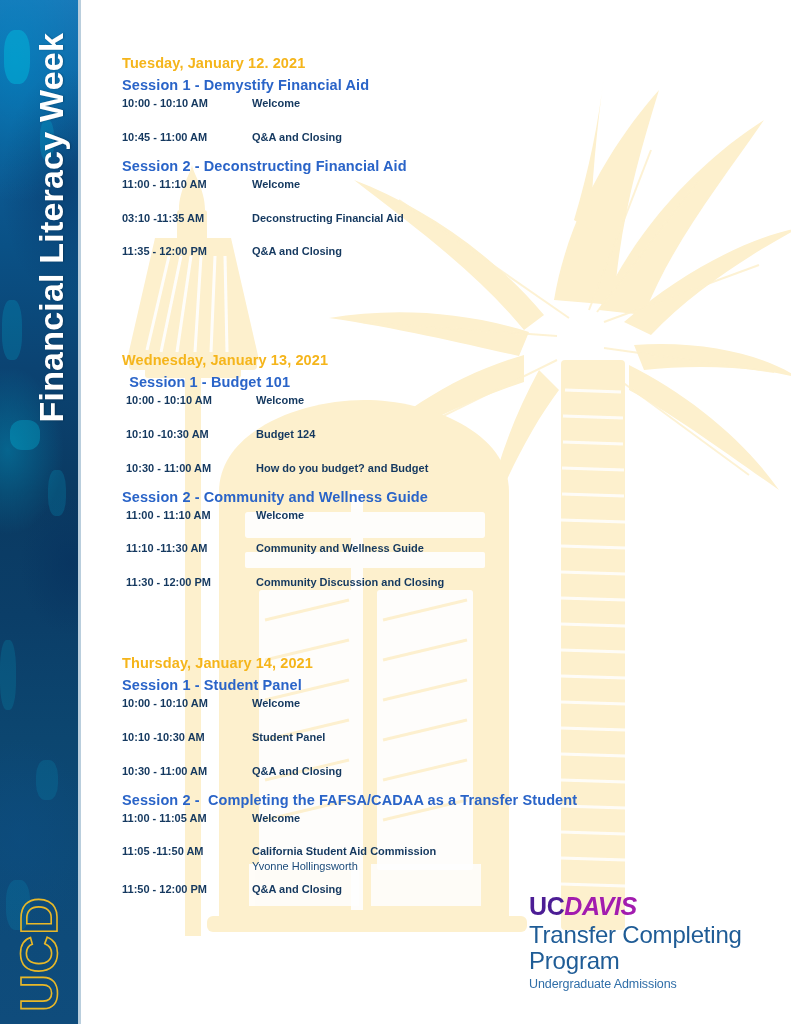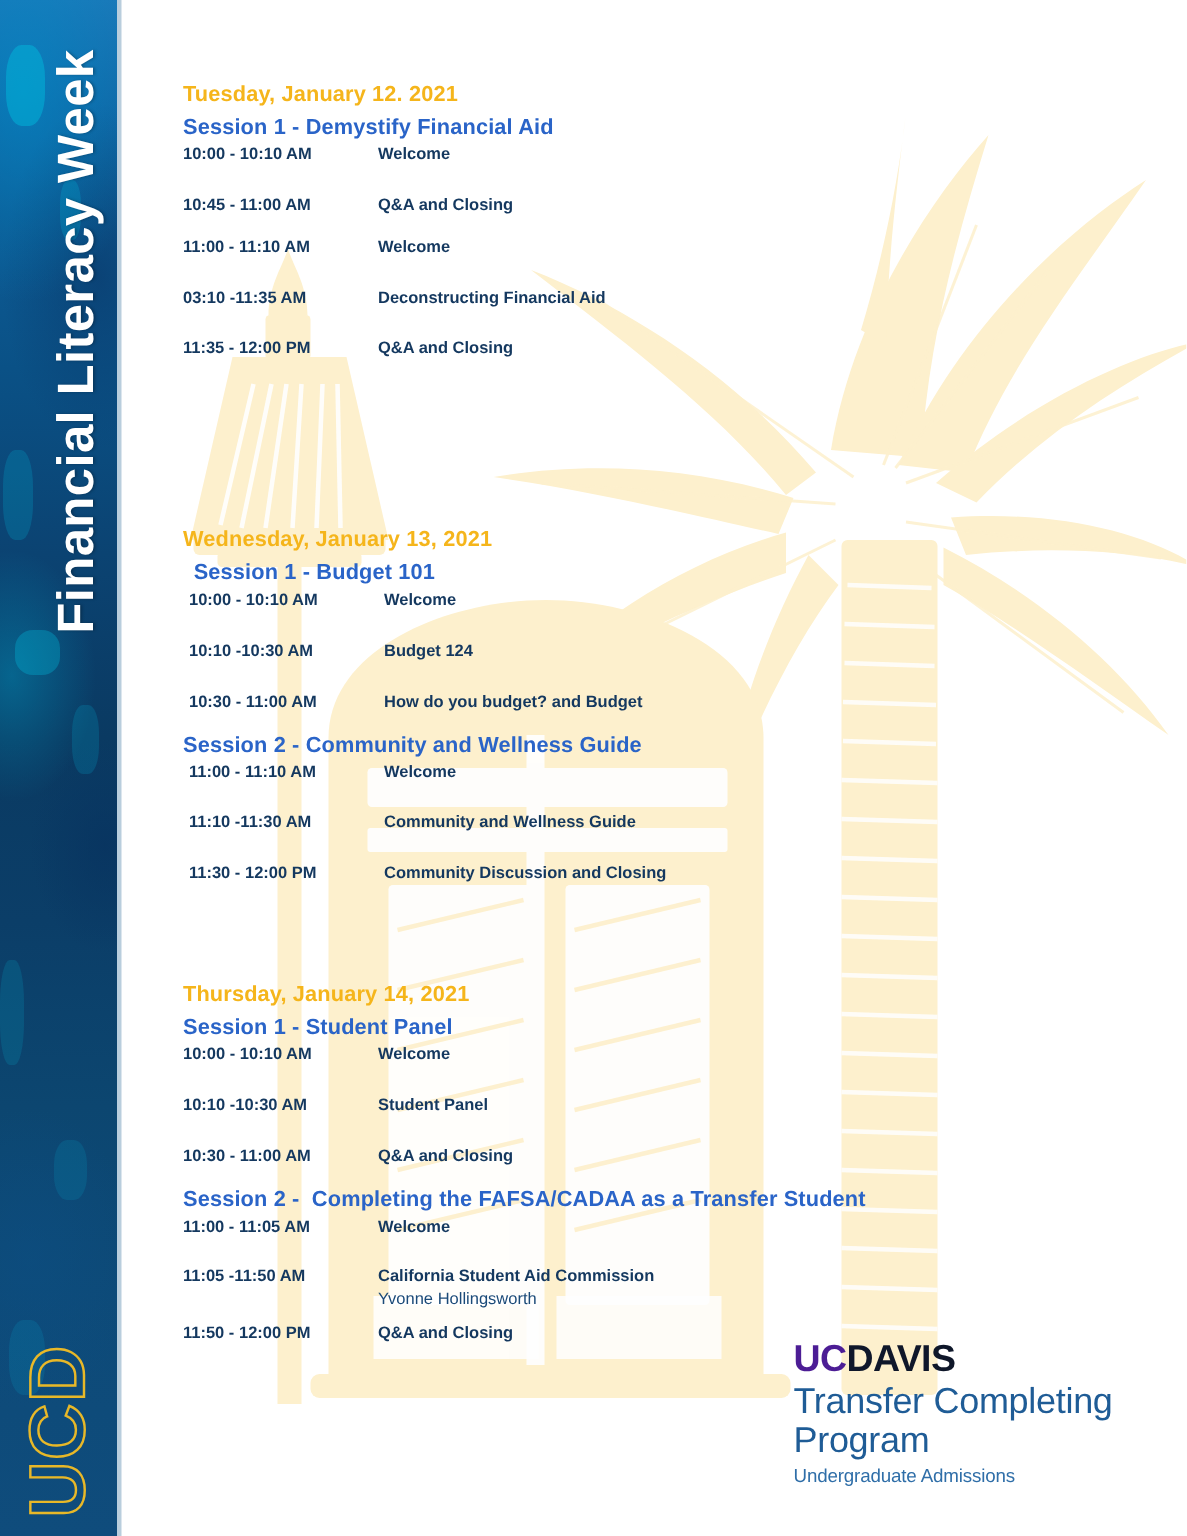--- a/index.html
+++ b/index.html
@@ -71,21 +71,21 @@
     color:#14385f;font-size:11px;font-weight:bold;white-space:pre;line-height:1.35;
   }
   .desc{
     color:#14385f;font-size:11px;font-weight:bold;line-height:1.35;white-space:pre;
   }
 
   
   .logo{position:absolute;left:529px;top:894px;width:240px;}
   .logo-top{font-size:25px;font-weight:bold;letter-spacing:-.4px;line-height:1;margin-bottom:3px;}
   .logo-uc{color:#4c1d95;}
-  .logo-davis{color:#0f172a;}
+  .logo-davis{color:#a21caf;font-style:italic;}
   .logo-l1,.logo-l2{
     color:#1f5c96;font-size:24px;line-height:1.07;letter-spacing:-.2px;font-weight:normal;
   }
   .logo-sub{color:#2f6ea8;font-size:12.5px;margin-top:4px;letter-spacing:-.1px;}
 </style>
 </head>
 <body>
 
 <div class="page">
 
@@ -219,20 +219,21 @@
         <div class="row">
           <div class="time">10:00 - 10:10 AM</div>
           <div class="desc">Welcome</div>
         </div>
         <div class="row">
           <div class="time">10:45 - 11:00 AM</div>
           <div class="desc">Q&amp;A and Closing</div>
         </div>
       </div>
 
+      <div class="session-title">Session 2 - Deconstructing Financial Aid</div>
       <div class="rows">
         <div class="row">
           <div class="time">11:00 - 11:10 AM</div>
           <div class="desc">Welcome</div>
         </div>
         <div class="row">
           <div class="time">03:10 -11:35 AM</div>
           <div class="desc">Deconstructing Financial Aid</div>
         </div>
         <div class="row">

